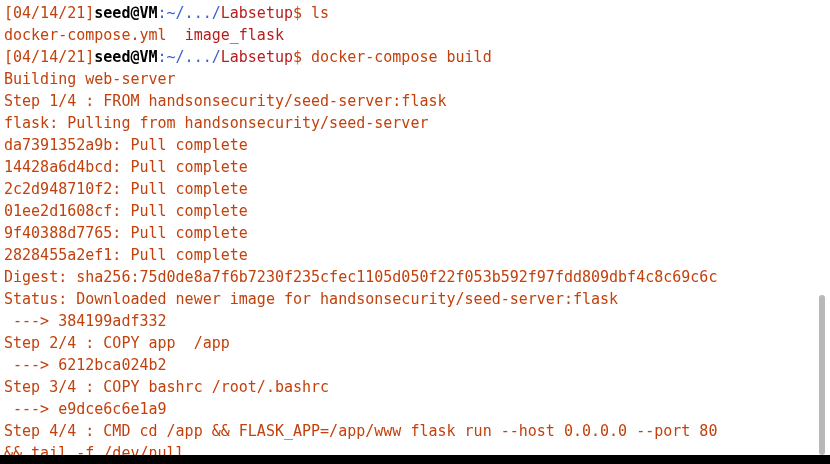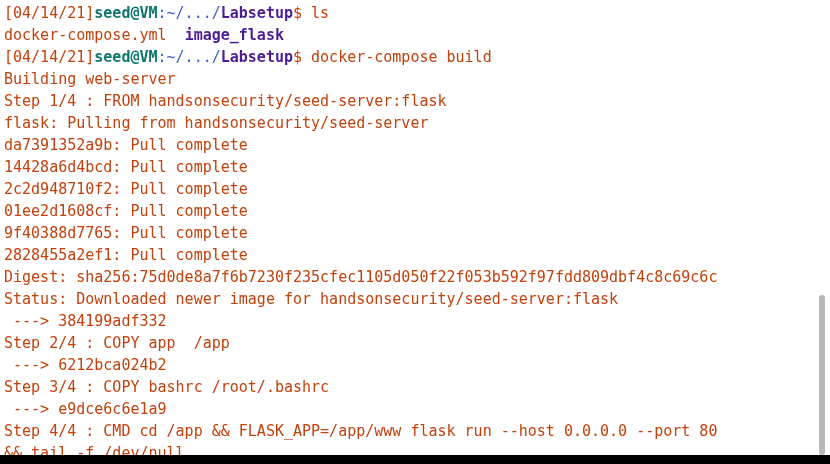--- a/index.html
+++ b/index.html
@@ -25,23 +25,23 @@
     top: 2px;
     right: 0;
     white-space: pre;
     letter-spacing: 0px;
   }
   .line {
     height: 22px;
     white-space: pre;
   }
   .c-default { color: #c2410c; }
-  .c-green   { color: #0f766e; font-weight: bold; }
+  .c-green   { color: #000000; font-weight: bold; }
   .c-blue    { color: #3a5fcd; }
-  .c-blue-b  { color: #4c1d95; font-weight: bold; }
+  .c-blue-b  { color: #b91c1c; font-weight: normal; }
 
   #scrollbar-track {
     position: absolute;
     top: 0;
     right: 0;
     width: 14px;
     height: 464px;
     background: #ffffff;
   }
   #scrollbar-thumb {

